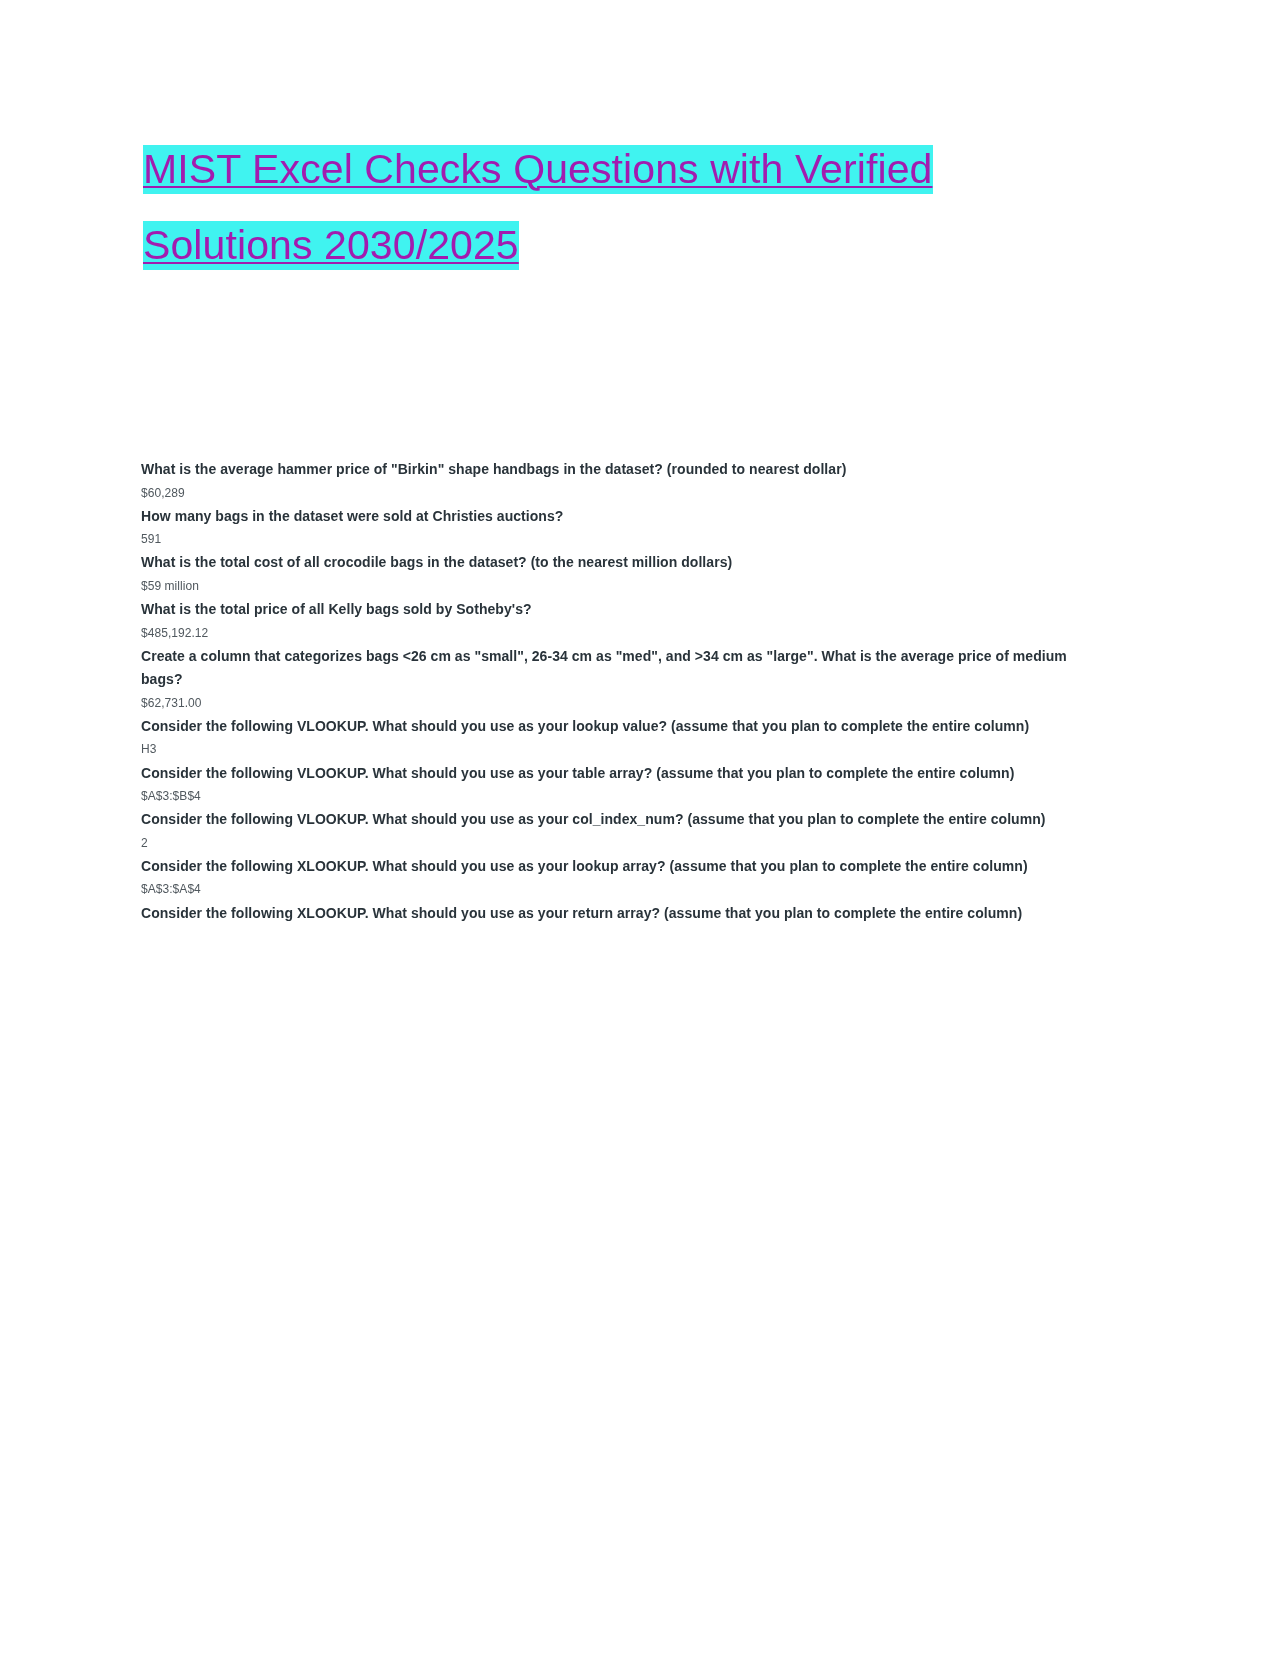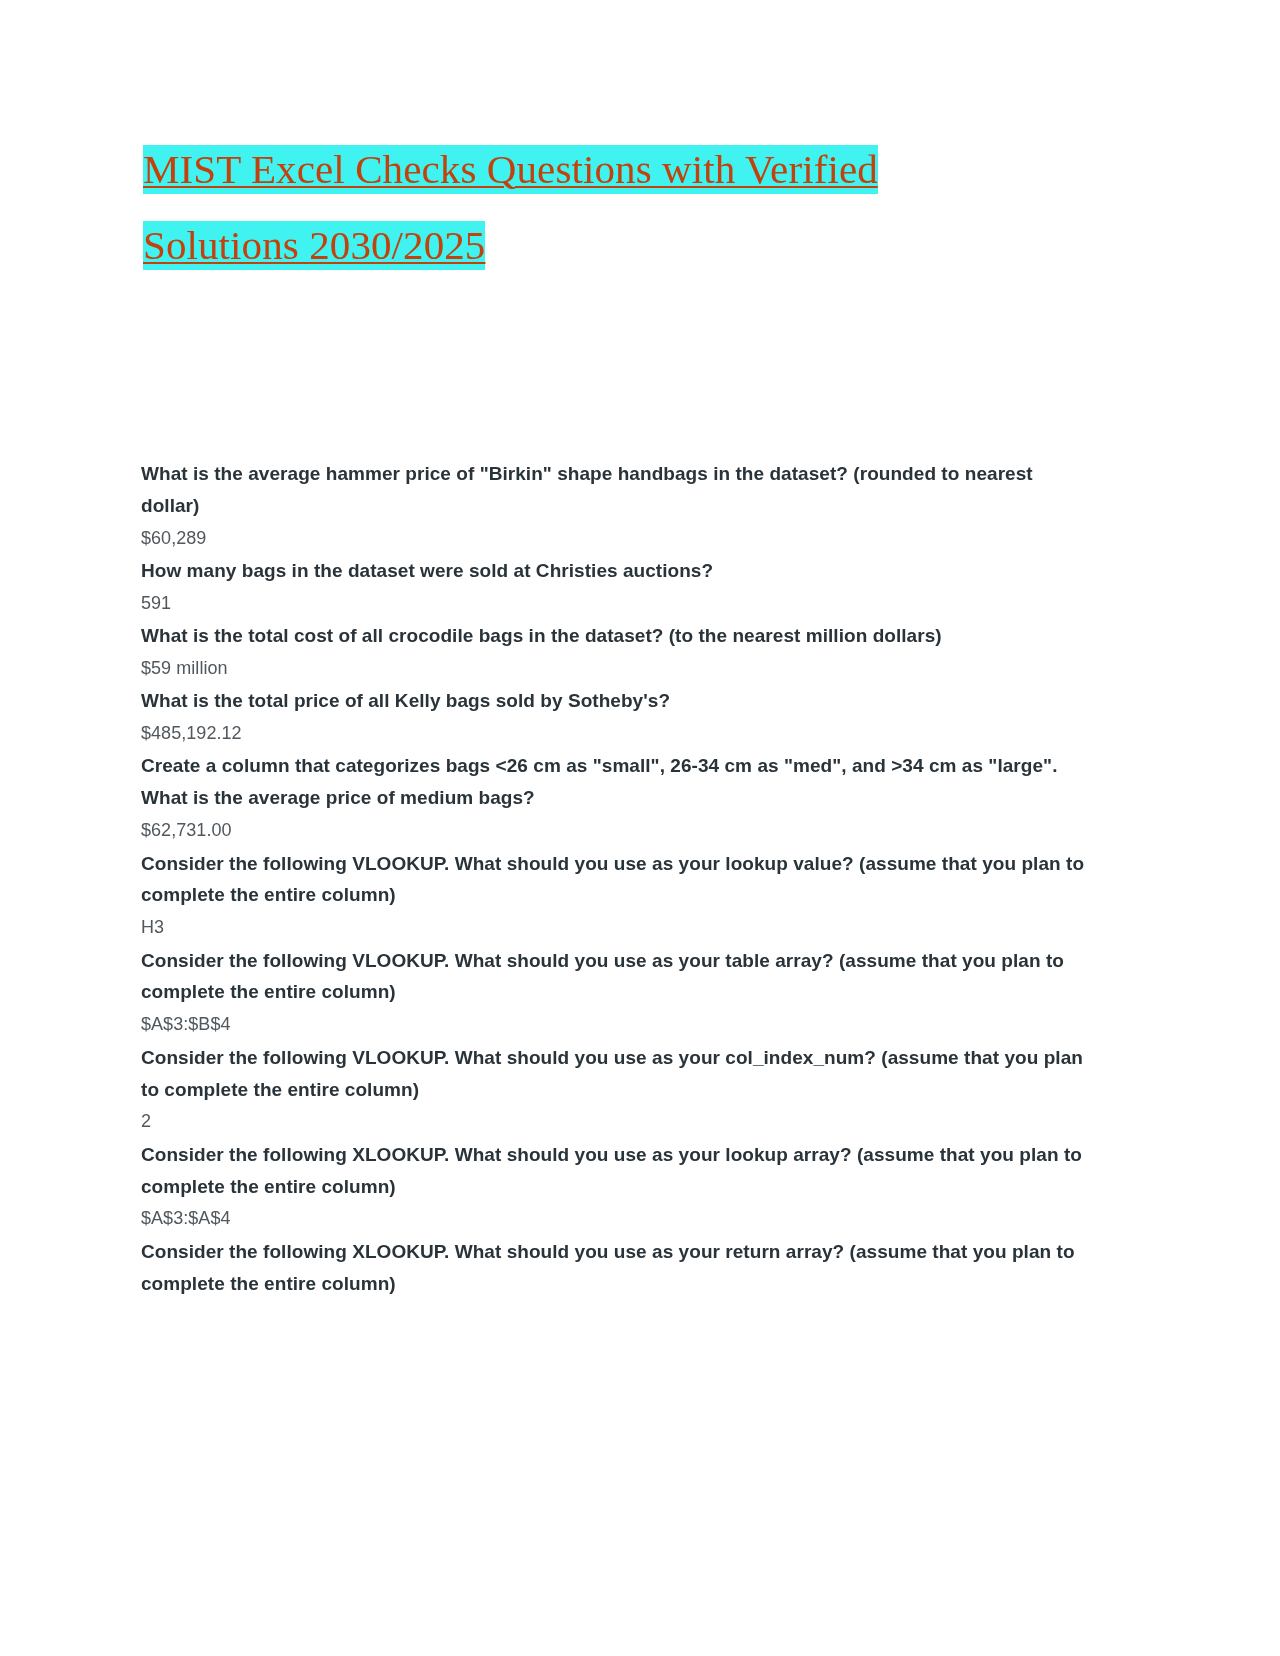--- a/index.html
+++ b/index.html
@@ -19,52 +19,52 @@
     width: 1280px;
     height: 1656px;
     background: #ffffff;
     box-sizing: border-box;
   }
   .doc-title {
     position: absolute;
     left: 143px;
     top: 132px;
     width: 880px;
-    font-family: Liberation Serif, serif;
+    font-family: Liberation Sans, sans-serif;
     font-size: 41px;
     line-height: 1.85;
     font-weight: 400;
-    color: #c2410c;
+    color: #a21caf;
     letter-spacing: 0.1px;
   }
   .doc-title .hl {
     background: #40f3f0;
     text-decoration: underline;
     text-decoration-thickness: 1.5px;
     text-underline-offset: 3px;
     box-decoration-break: clone;
     -webkit-box-decoration-break: clone;
     padding: 1px 0 2px 0;
   }
   .qa-block {
     position: absolute;
     left: 141px;
     top: 458px;
     width: 945px;
   }
   .q {
-    font-size: 19px;
+    font-size: 14px;
     font-weight: bold;
     line-height: 1.68;
     color: #29333a;
     margin: 0 0 1px 0;
     letter-spacing: 0.05px;
   }
   .a {
-    font-size: 18px;
+    font-size: 12px;
     font-weight: normal;
     line-height: 1.68;
     color: #50585e;
     margin: 0 0 2px 0;
     letter-spacing: 0.05px;
   }
 </style>
 </head>
 <body>
 

